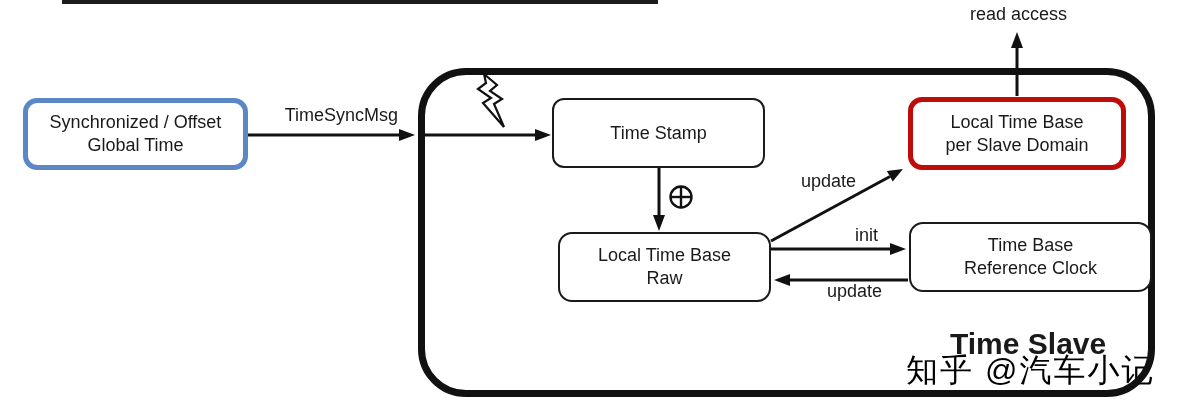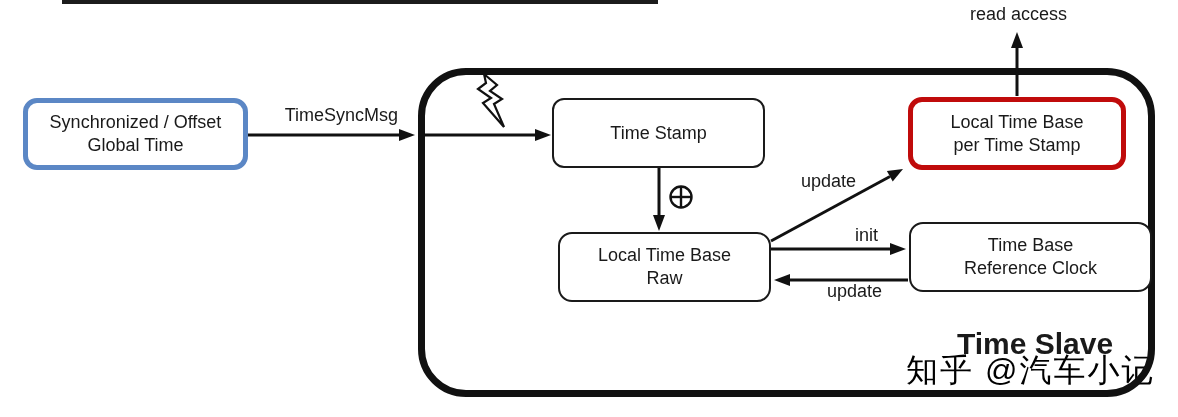--- a/index.html
+++ b/index.html
@@ -33,21 +33,21 @@
     box-sizing:border-box;font-size:18px;line-height:23px;
     text-align:center;z-index:5;
   }
   .node.accent{border-width:5px;}
   .lbl{
     position:absolute;font-size:18px;text-align:right;z-index:6;
     white-space:nowrap;
   }
   .title{
     position:absolute;left:950px;top:327px;width:170px;
-    font-size:30px;font-weight:bold;text-align:center;z-index:6;
+    font-size:30px;font-weight:bold;text-align:left;z-index:6;
     white-space:nowrap;
   }
 </style>
 </head>
 <body>
 
 <div class="stage">
 
   <div class="top-crop-line"></div>
 
@@ -110,21 +110,21 @@
     <span>Time Stamp</span>
   </div>
 
   <div class="node" style="left:558px;top:232px;width:213px;height:70px;">
     <span>Local Time Base</span>
     <span>Raw</span>
   </div>
 
   <div class="node accent" style="left: 908px; top: 97px; width: 218px; height: 73px; border-color: rgb(192, 11, 11);">
     <span>Local Time Base</span>
-    <span>per Time Stamp</span>
+    <span>per Slave Domain</span>
   </div>
 
   <div class="node" style="left:909px;top:222px;width:243px;height:70px;">
     <span>Time Base</span>
     <span>Reference Clock</span>
   </div>
 
   <div class="lbl" style="left:945px;top:4px;width:122px;">read access</div>
 
   <div class="lbl" style="left:258px;top:105px;width:140px;">TimeSyncMsg</div>

